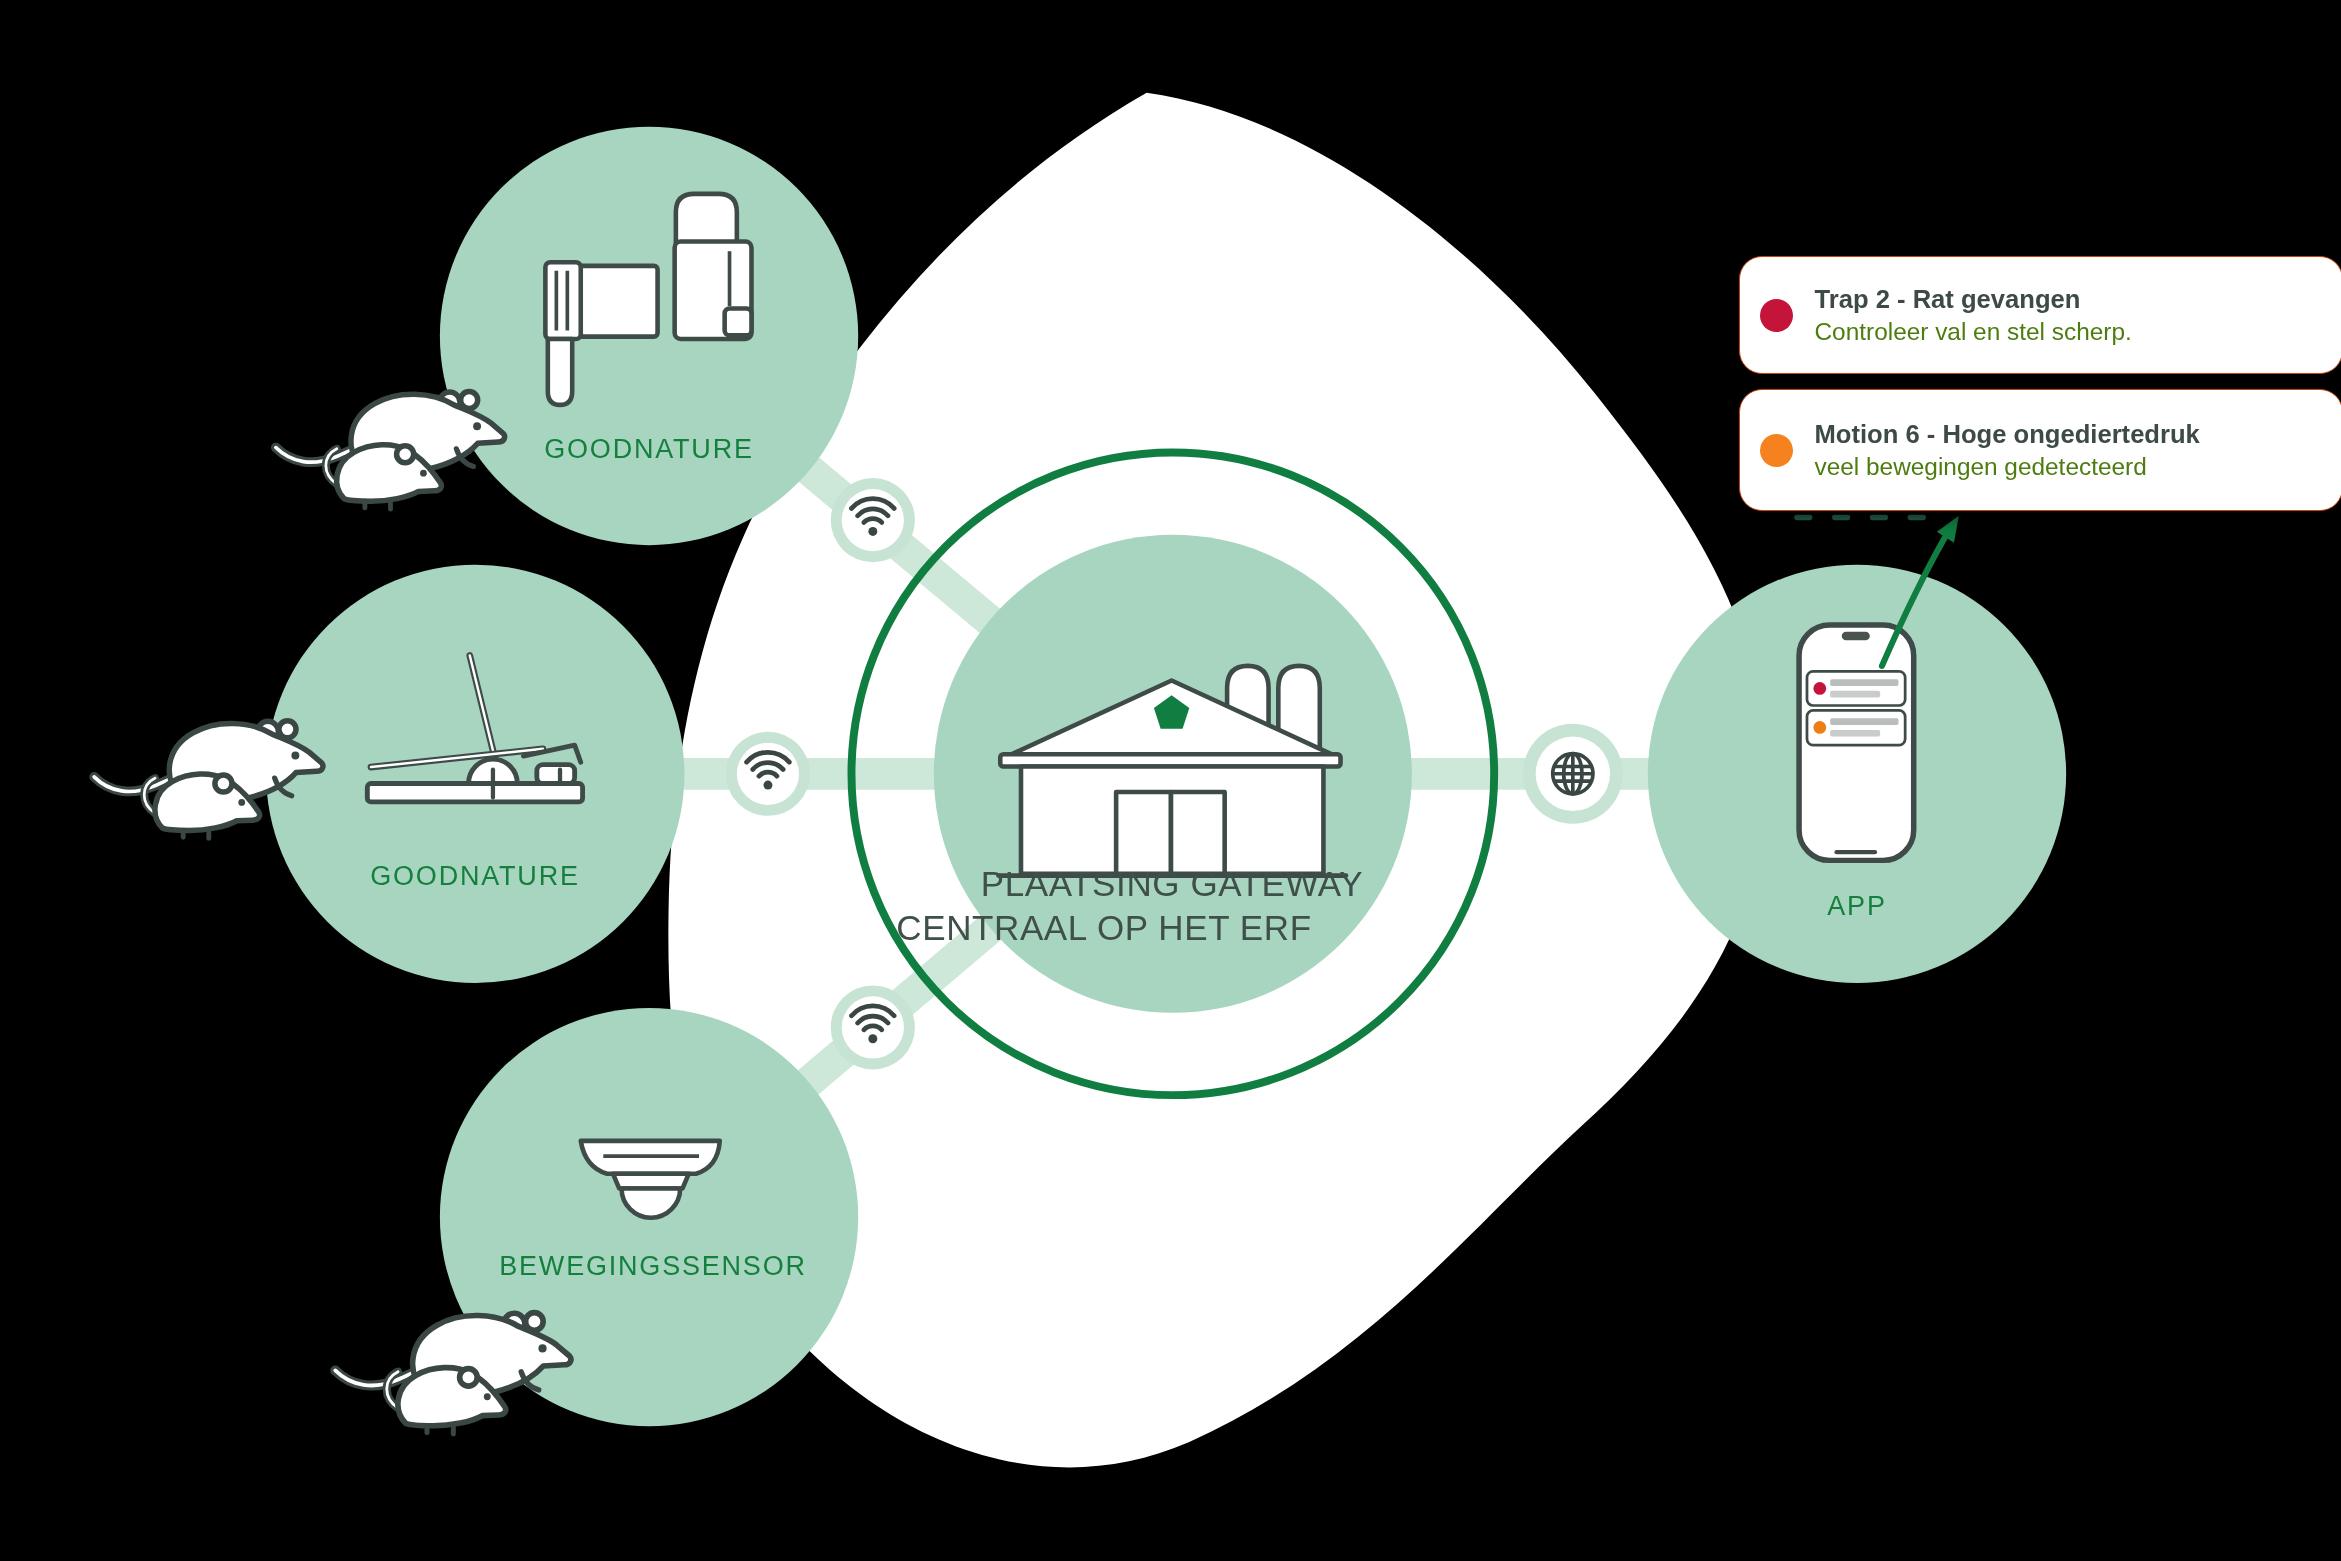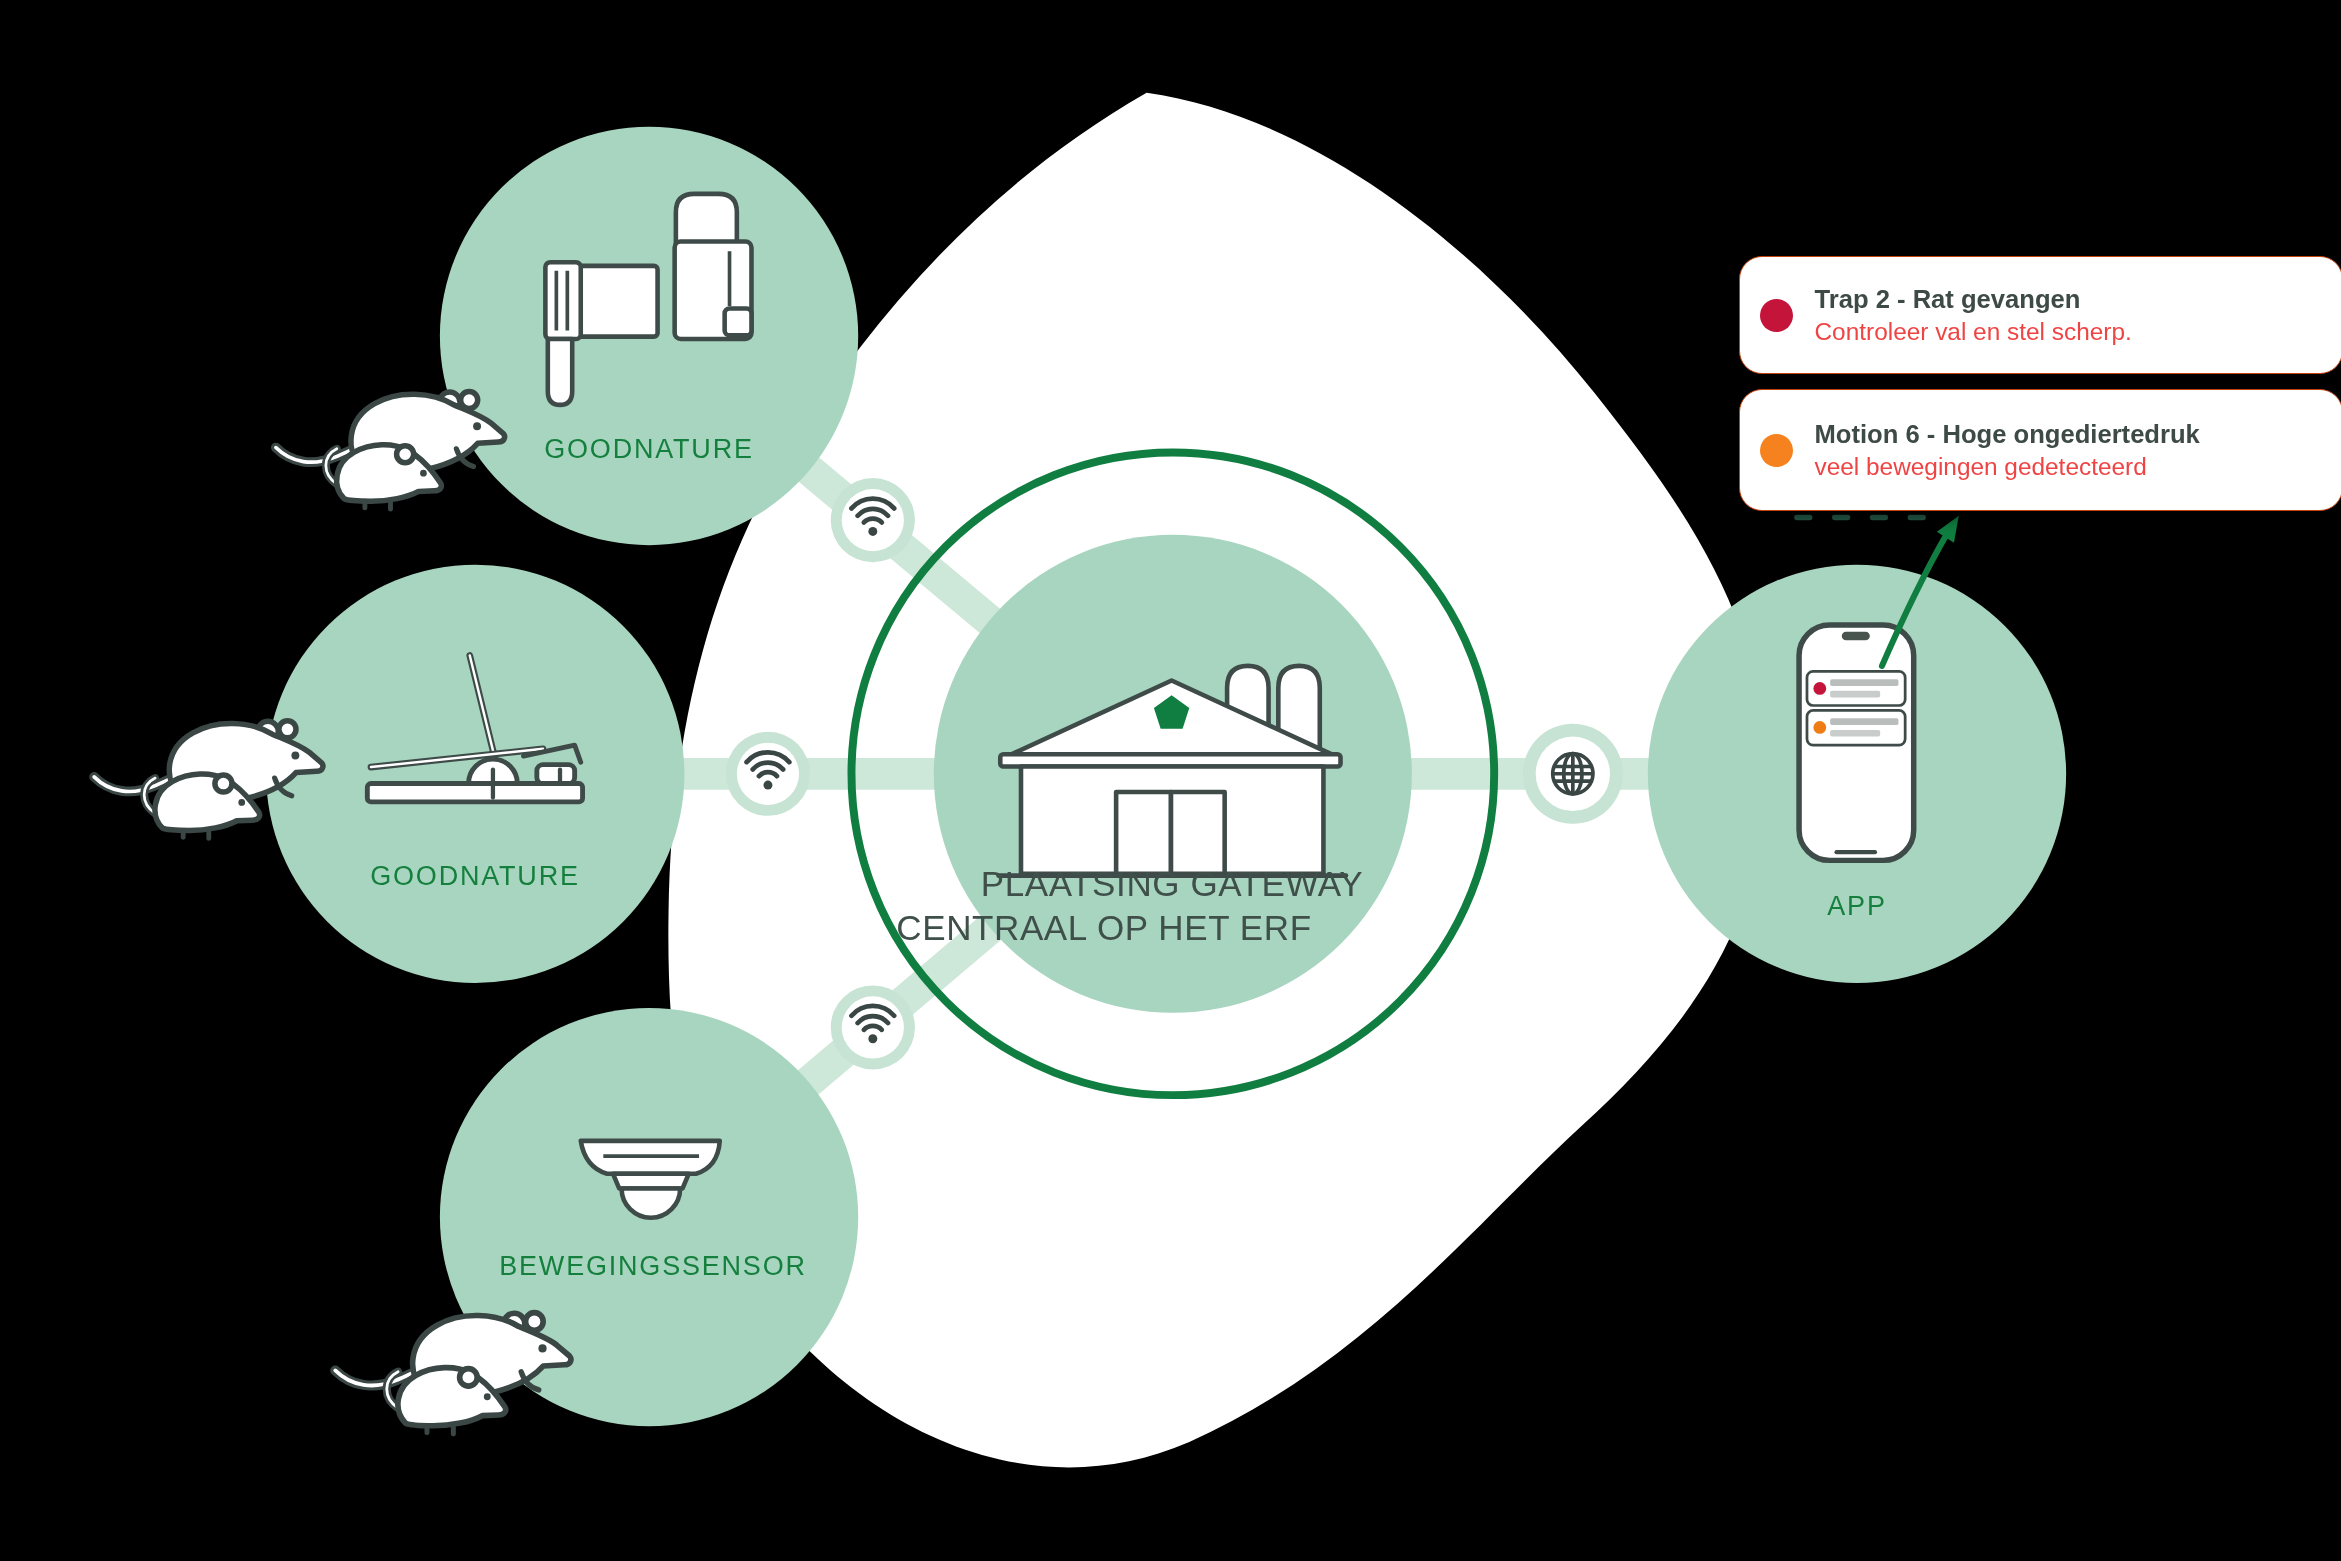--- a/index.html
+++ b/index.html
@@ -9,21 +9,21 @@
          color:#15803d;white-space:nowrap;font-weight:400}
   .label.center{font-size:35px;letter-spacing:0.6px;color:#3f4f4a}
   .card{position:absolute;left:1739px;width:604px;background:#fff;border:1px solid #c2410c;
         border-radius:23px;box-sizing:border-box;display:flex;align-items:center;gap:22px;
         padding:0 23px 0 19.5px;box-shadow:0 6.1px 16px rgba(0,0,0,.5)}
   .card.first{top:256px;height:118px}
   .card.second{top:389px;height:122px}
   .dot{width:33px;height:33px;border-radius:50%;flex:0 0 auto}
   .card-text{display:flex;flex-direction:column;gap:4.3px}
   .card-title{font-weight:700;font-size:25.6px;line-height:1.12;color:#3d4a46}
-  .card-body{font-weight:400;font-size:24.4px;line-height:1.12;color:#ef4444}
+  .card-body{font-weight:400;font-size:24.4px;line-height:1.12;color:#4d7c0f}
 </style>
 </head>
 <body>
 
 <div id="stage">
 
   <svg id="art" width="2342" height="1561" viewBox="0 0 3840 2560">
     <defs>
       <g id="ratpair">
         <path d="M14,116 C40,142 76,146 110,132 C130,124 144,116 160,110" fill="none" stroke="#3a4744" stroke-width="16" stroke-linecap="round"></path>

